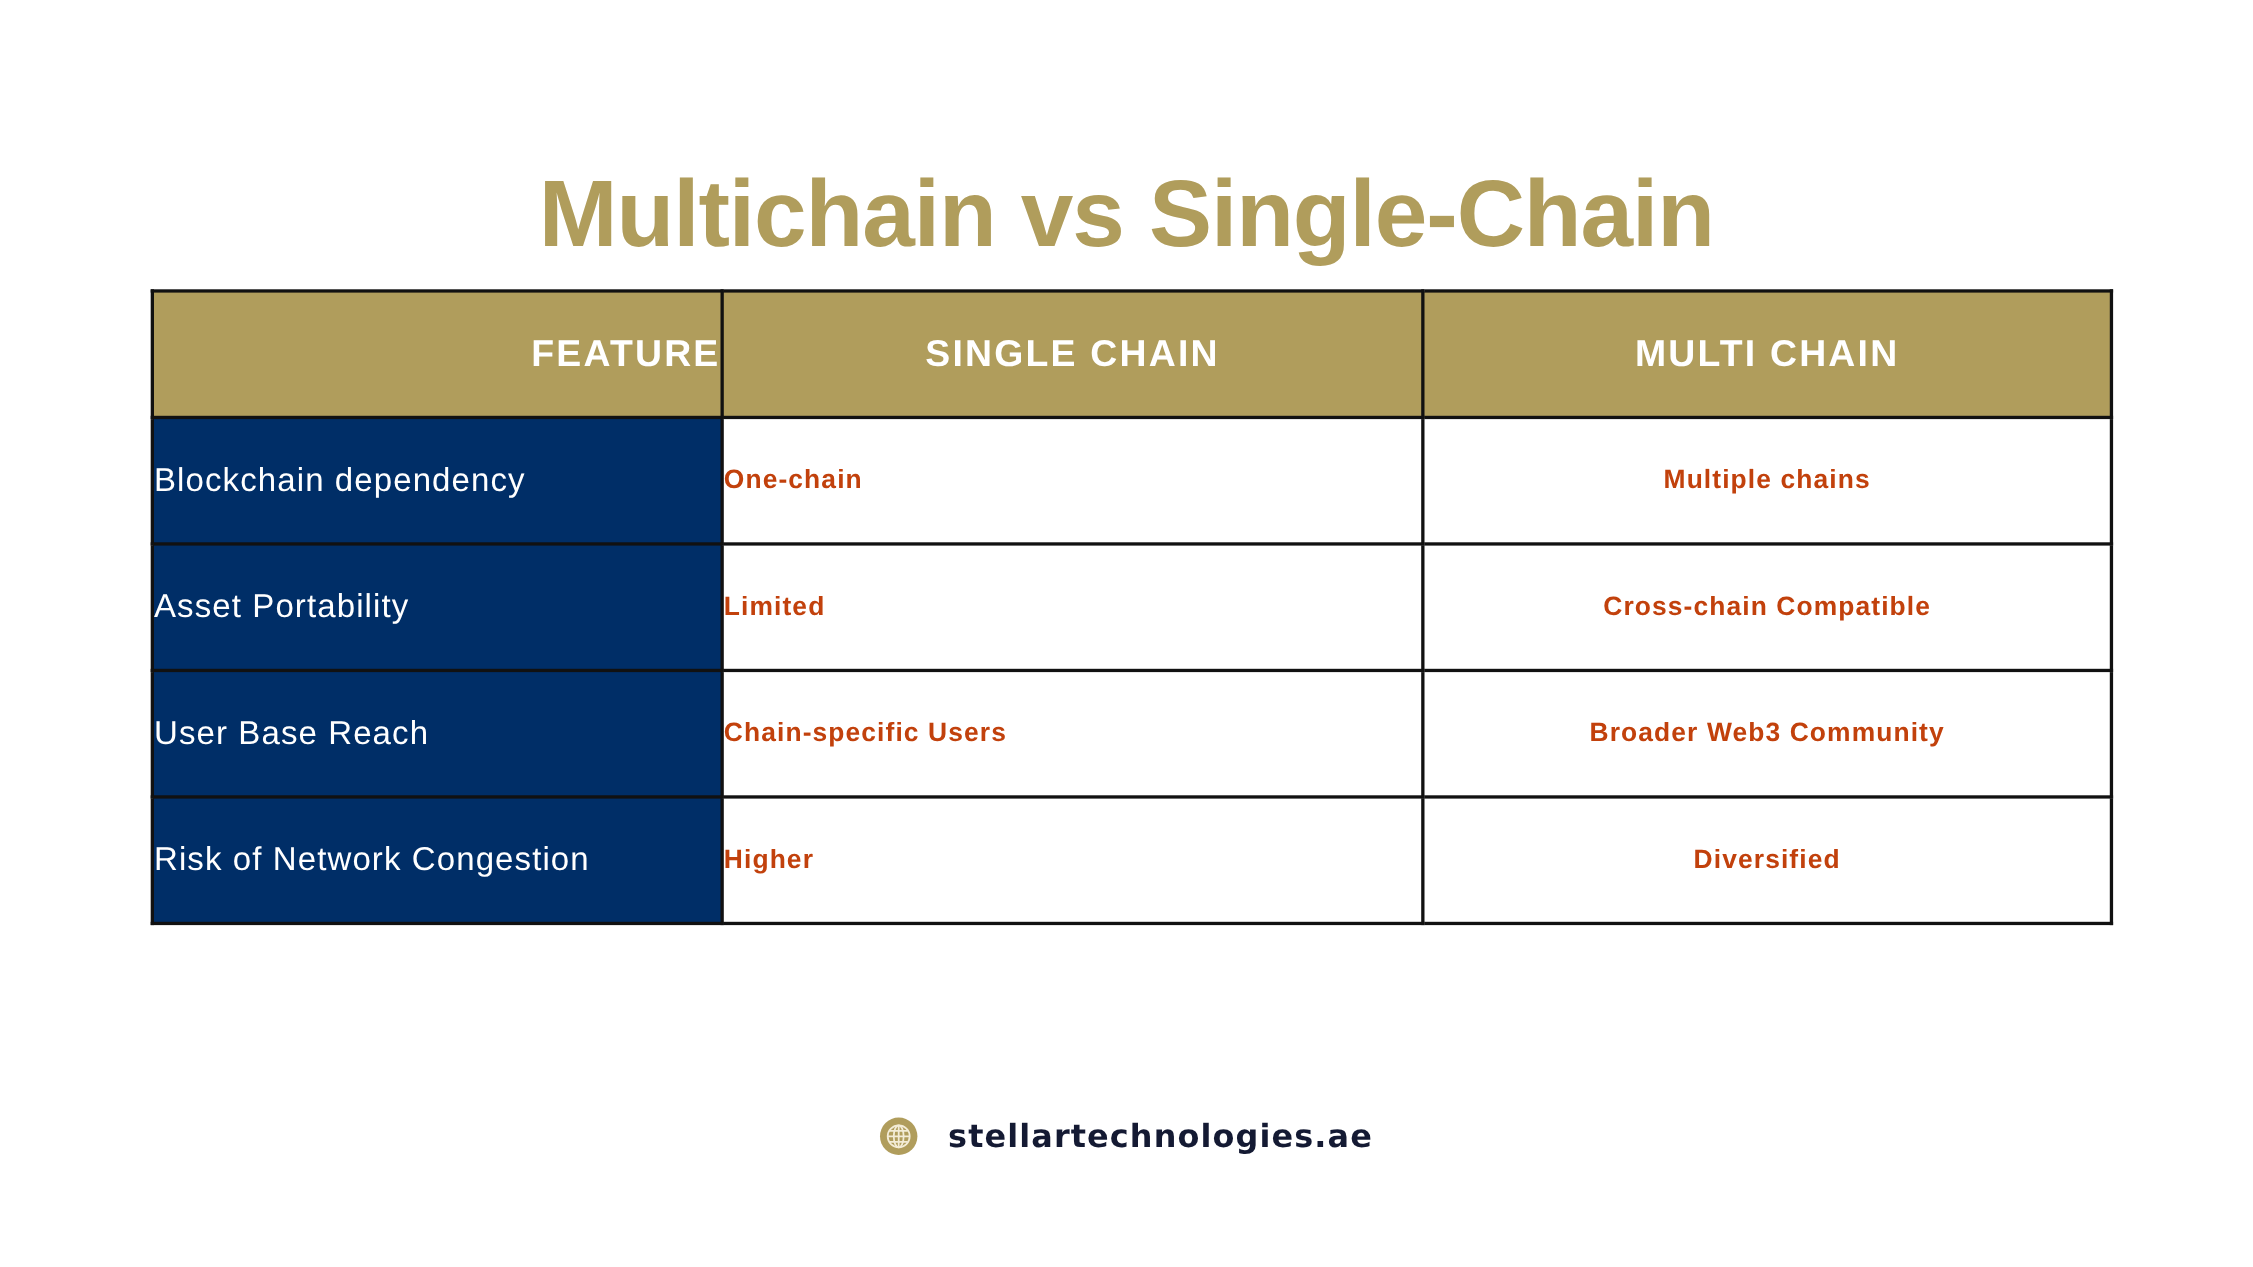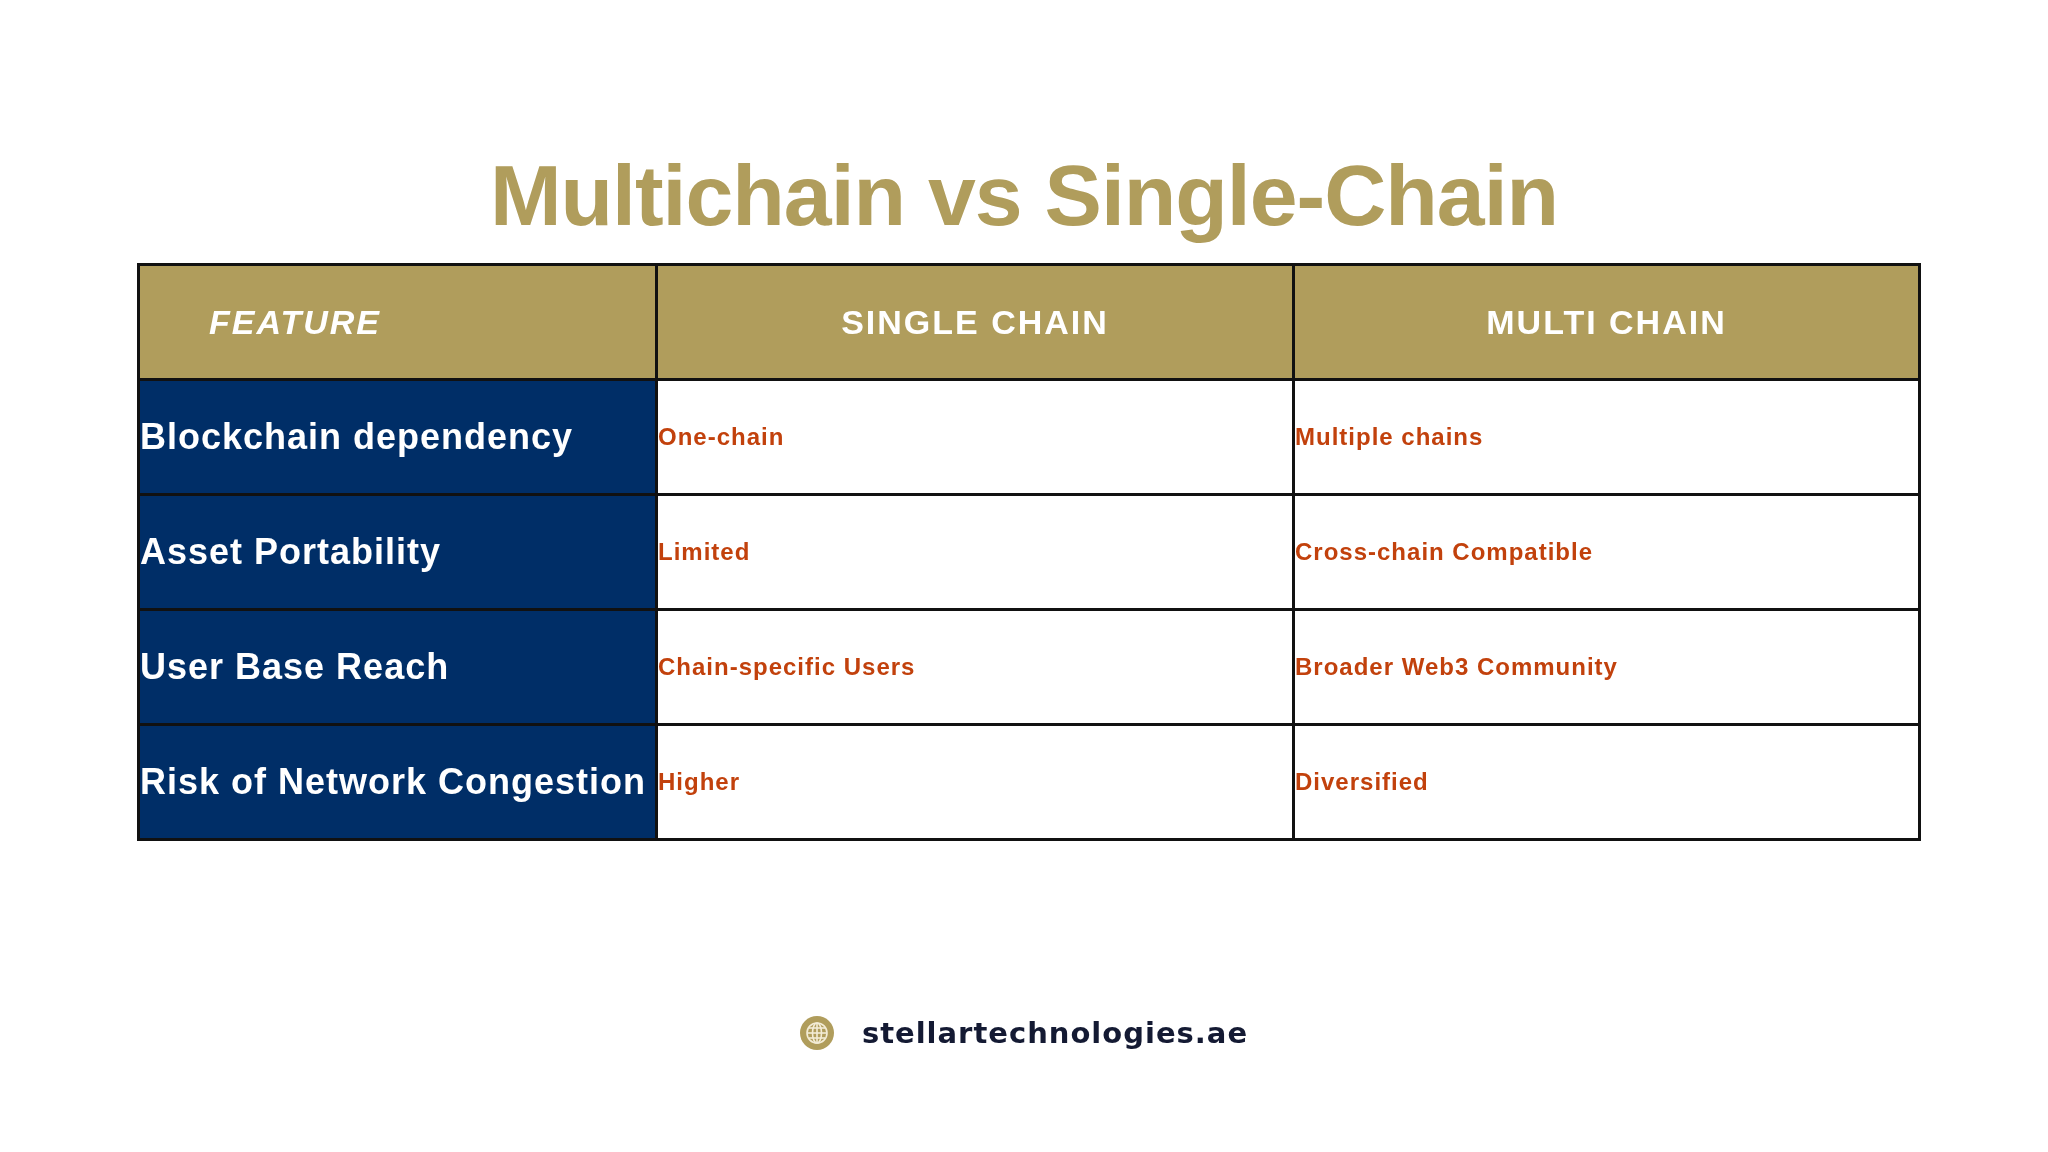--- a/index.html
+++ b/index.html
@@ -19,31 +19,31 @@
       table-layout: fixed;
     }
     table.cmp th, table.cmp td { border: 3px solid #111; padding: 0; }
     table.cmp col.c1 { width: 518px; }
     table.cmp col.c2 { width: 637px; }
     table.cmp col.c3 { width: 626px; }
     thead th {
       background: #b09d5c; color: #ffffff; height: 112px;
       font-size: 34px; font-weight: bold; letter-spacing: 2px; text-align: center;
     }
-    thead th.feature-h { text-align: left; padding-left: 69px; font-style: italic; }
+    thead th.feature-h { text-align: right; padding-left: 69px; }
     tbody tr { height: 115px; }
     td.feat {
-      background: #002e67; color: #ffffff; font-weight: bold; font-size: 36px;
+      background: #002e67; color: #ffffff; font-weight: normal; font-size: 30px;
       padding-left: 40px; letter-spacing: 1px;
     }
     td.val {
       background: #ffffff; color: #c2410c; font-weight: bold; font-size: 24px; letter-spacing: 1px;
     }
     td.single { padding-left: 84px; }
-    td.multi { padding-left: 118px; }
+    td.multi { padding-left: 118px; text-align: center; }
     .footer {
       position: absolute; left: 0; right: 0; top: 1016px;
       display: flex; justify-content: center; align-items: center; gap: 28px;
     }
     .globe {
       width: 34px; height: 34px; border-radius: 50%; background: #b09d5c;
       display: flex; align-items: center; justify-content: center;
     }
     .footer-text {
       font-size: 29px; font-weight: bold; color: #141a33; letter-spacing: 1px;

